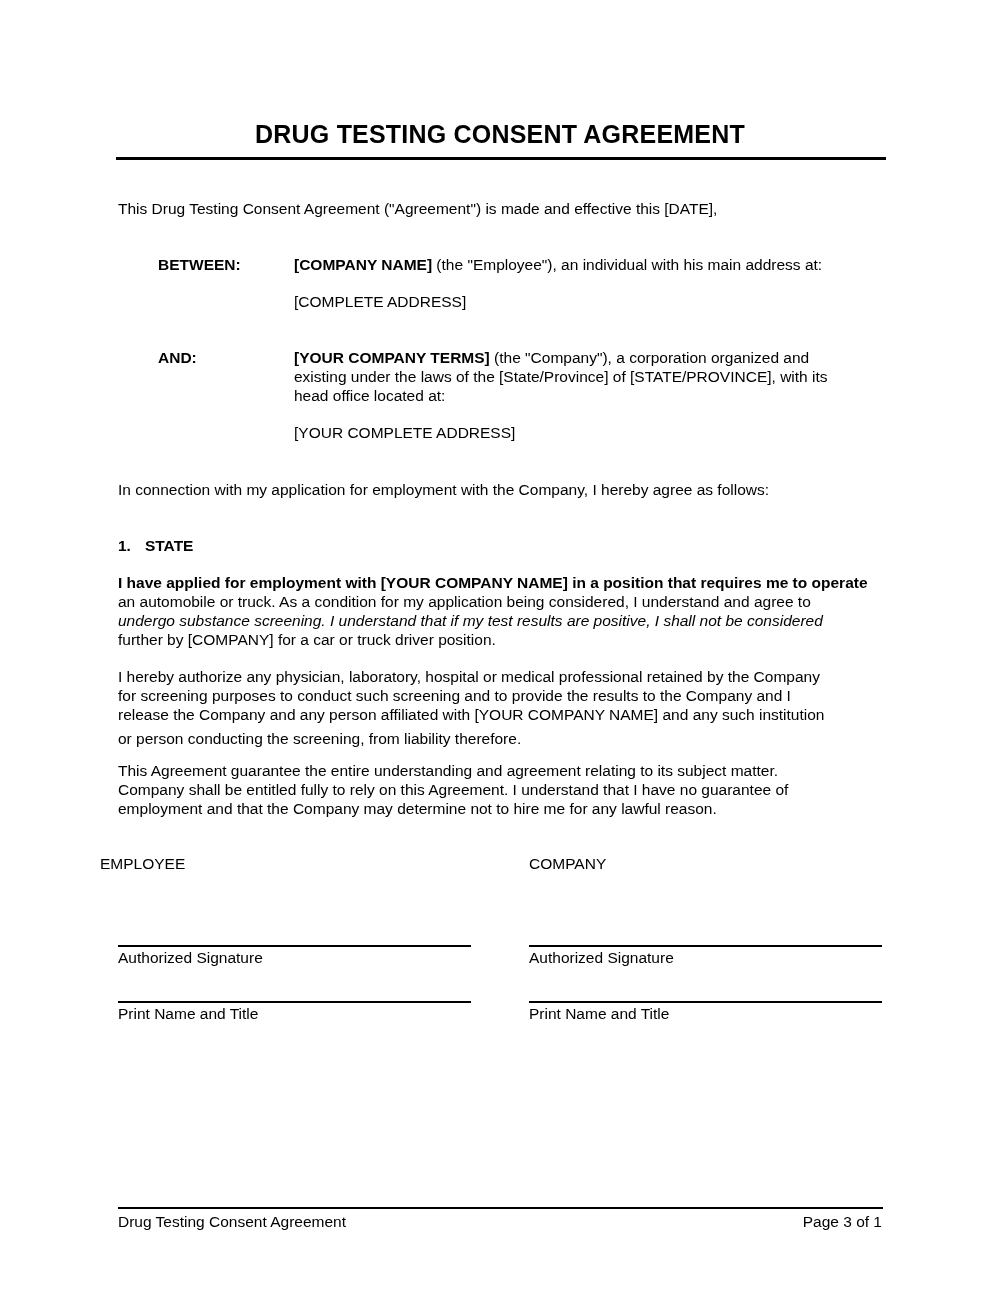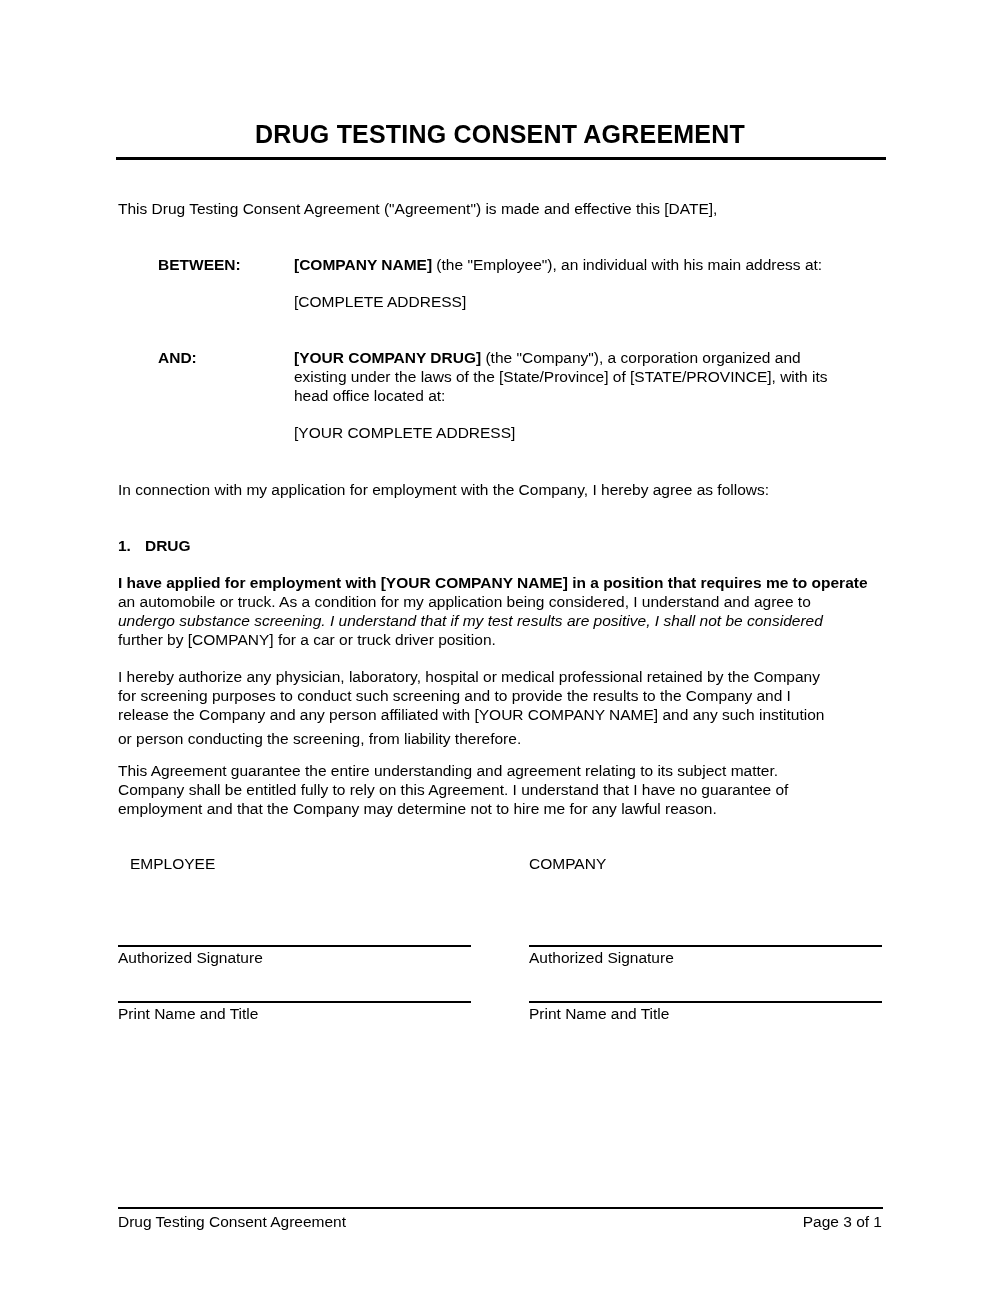--- a/index.html
+++ b/index.html
@@ -26,30 +26,30 @@
   <div class="line" style="top:199px;">This Drug Testing Consent Agreement ("Agreement") is made and effective this [DATE],</div>
 
   <div class="label" style="top:256px;">BETWEEN:</div>
   <div class="col2" style="top:255px;">
     <span class="bold">[COMPANY NAME]</span><span> (the "Employee"), an individual with his main address at:</span>
   </div>
   <div class="col2" style="top:292px;">[COMPLETE ADDRESS]</div>
 
   <div class="label" style="top:349px;">AND:</div>
   <div class="col2" style="top:348px;">
-    <span class="bold">[YOUR COMPANY DRUG]</span><span> (the "Company"), a corporation organized and</span>
+    <span class="bold">[YOUR COMPANY TERMS]</span><span> (the "Company"), a corporation organized and</span>
   </div>
   <div class="col2" style="top:367px;">existing under the laws of the [State/Province] of [STATE/PROVINCE], with its</div>
   <div class="col2" style="top:386px;">head office located at:</div>
   <div class="col2" style="top:423px;">[YOUR COMPLETE ADDRESS]</div>
 
   <div class="line" style="top:480px;text-align:center;">In connection with my application for employment with the Company, I hereby agree as follows:</div>
 
   <div class="line bold" style="top:536px;">
-    <span>1.</span><span style="display:inline-block;width:14px;"></span><span>DRUG</span>
+    <span>1.</span><span style="display:inline-block;width:14px;"></span><span>STATE</span>
   </div>
 
   <div>
     <div class="line" style="top:573px;font-weight:bold;">I have applied for employment with [YOUR COMPANY NAME] in a position that requires me to operate</div>
     <div class="line" style="top:592px;">an automobile or truck. As a condition for my application being considered, I understand and agree to</div>
     <div class="line" style="top:611px;font-style:italic;">undergo substance screening. I understand that if my test results are positive, I shall not be considered</div>
     <div class="line" style="top:630px;">further by [COMPANY] for a car or truck driver position.</div>
   </div>
 
   <div>
@@ -59,21 +59,21 @@
     <div class="line" style="top:729px;">or person conducting the screening, from liability therefore.</div>
   </div>
 
   <div>
     <div class="line" style="top:761px;">This Agreement guarantee the entire understanding and agreement relating to its subject matter.</div>
     <div class="line" style="top:780px;">Company shall be entitled fully to rely on this Agreement. I understand that I have no guarantee of</div>
     <div class="line" style="top:799px;">employment and that the Company may determine not to hire me for any lawful reason.</div>
   </div>
 
   <div>
-    <div class="line" style="top:854px;left:130px;">EMPLOYEE</div>
+    <div class="line" style="top:854px;left:100px;">EMPLOYEE</div>
     <div class="sig-rule" style="left:118px;top:945px;"></div>
     <div class="line" style="top:948px;left:118px;">Authorized Signature</div>
     <div class="sig-rule" style="left:118px;top:1001px;"></div>
     <div class="line" style="top:1004px;left:118px;">Print Name and Title</div>
   </div>
 
   <div>
     <div class="line" style="top:854px;left:529px;">COMPANY</div>
     <div class="sig-rule" style="left:529px;top:945px;"></div>
     <div class="line" style="top:948px;left:529px;">Authorized Signature</div>

